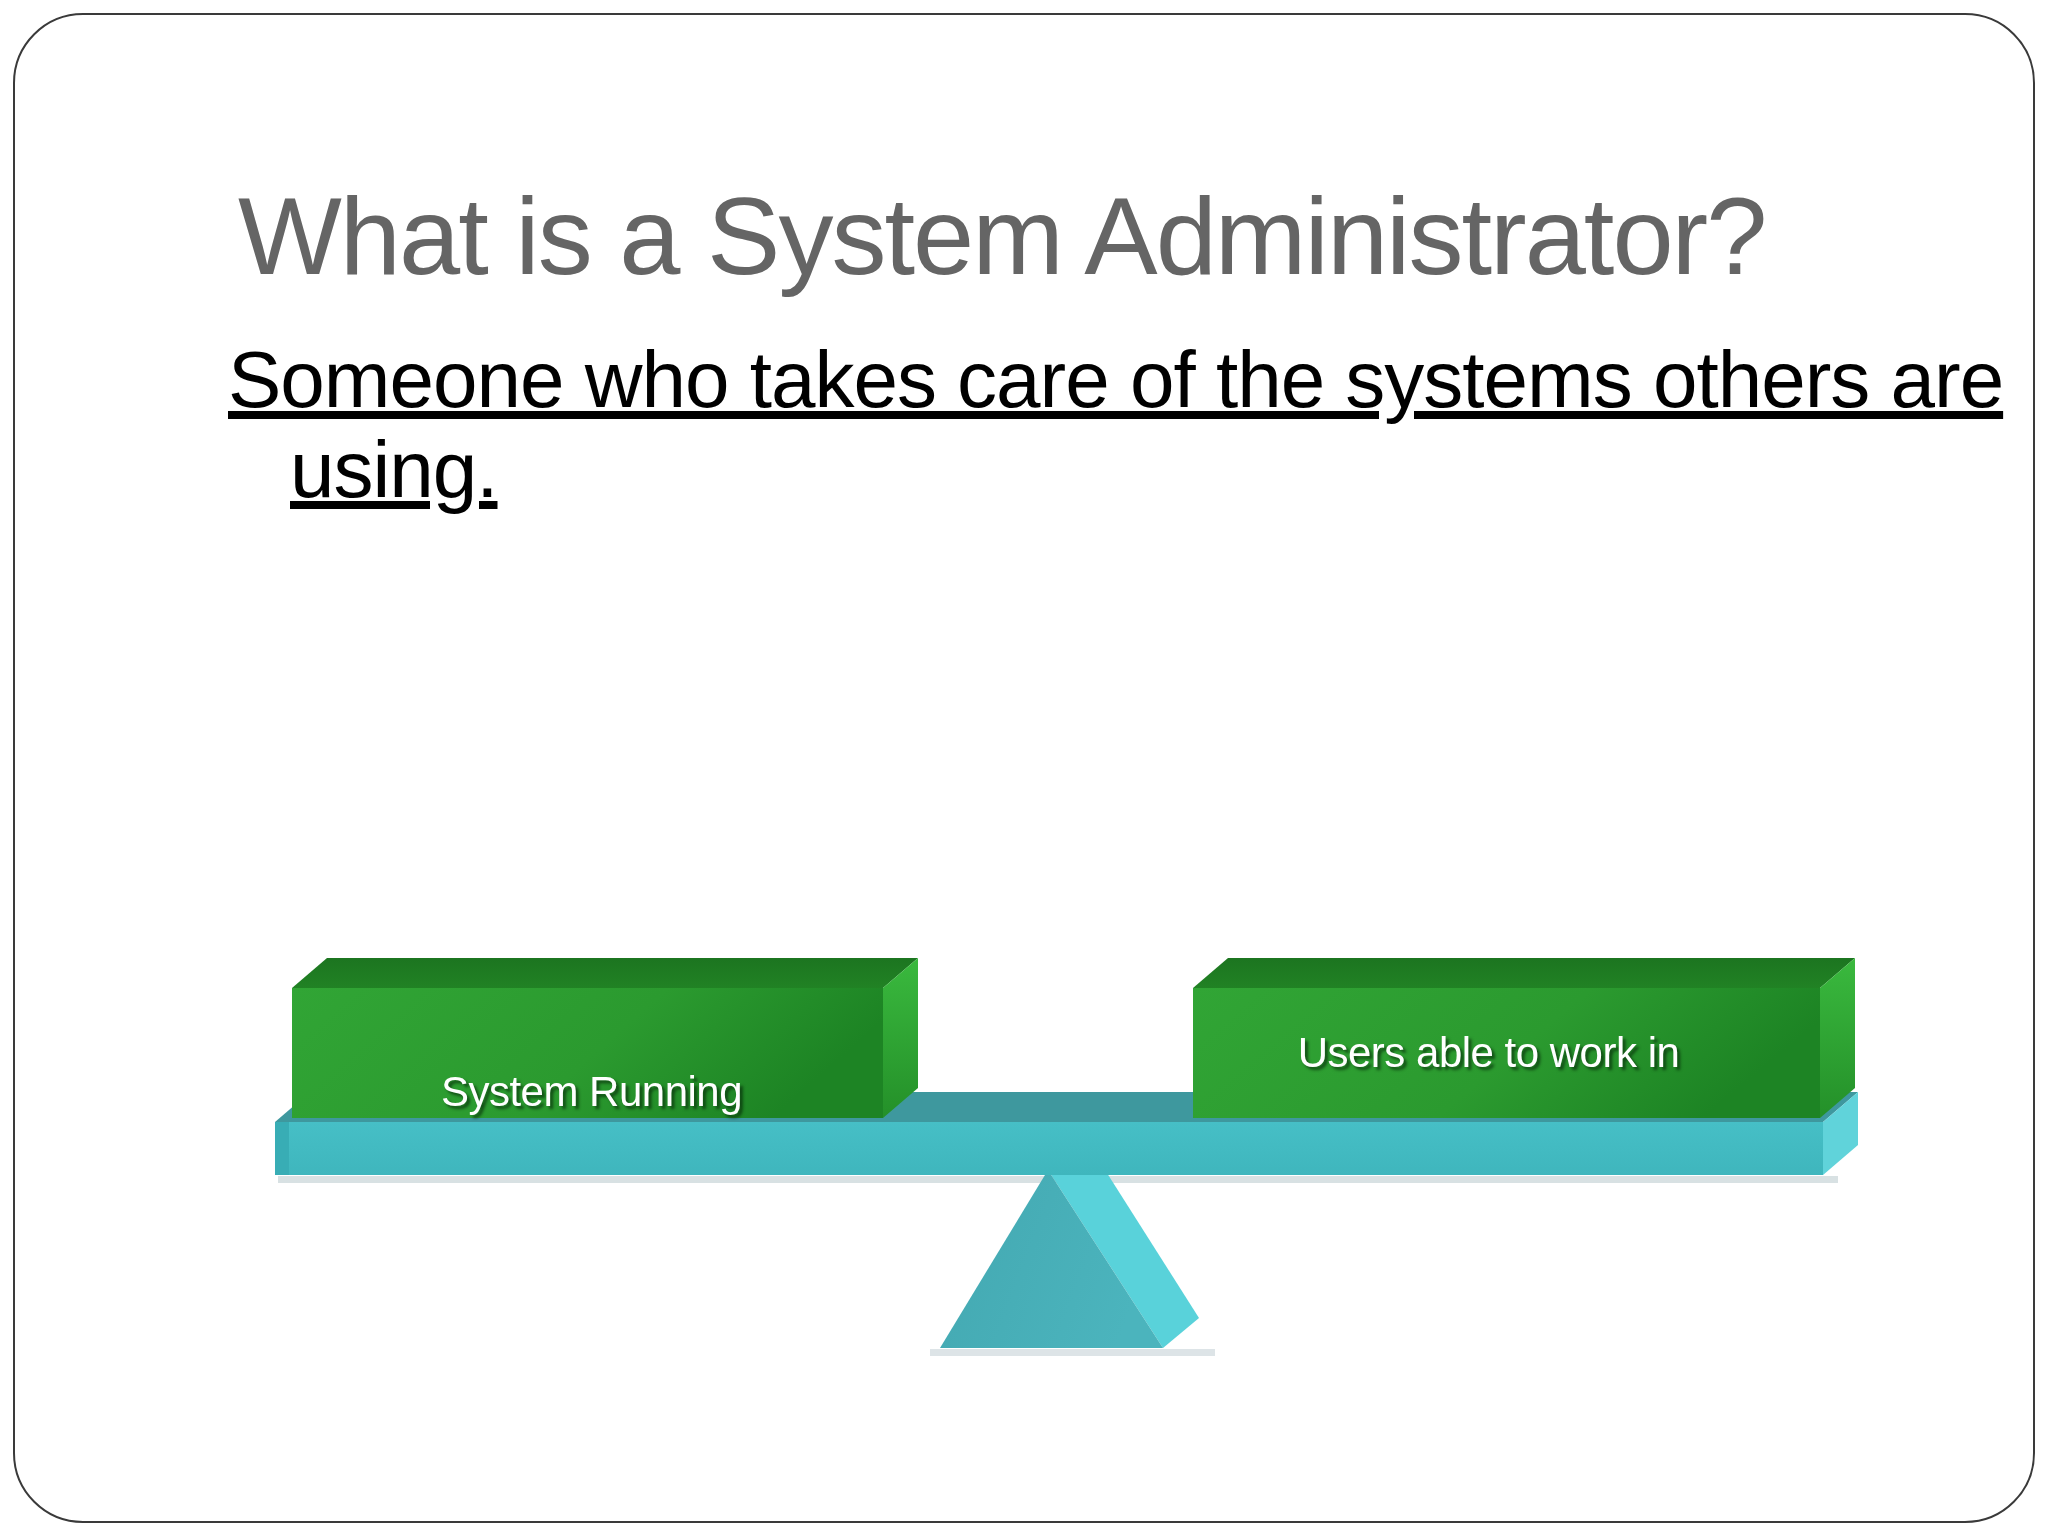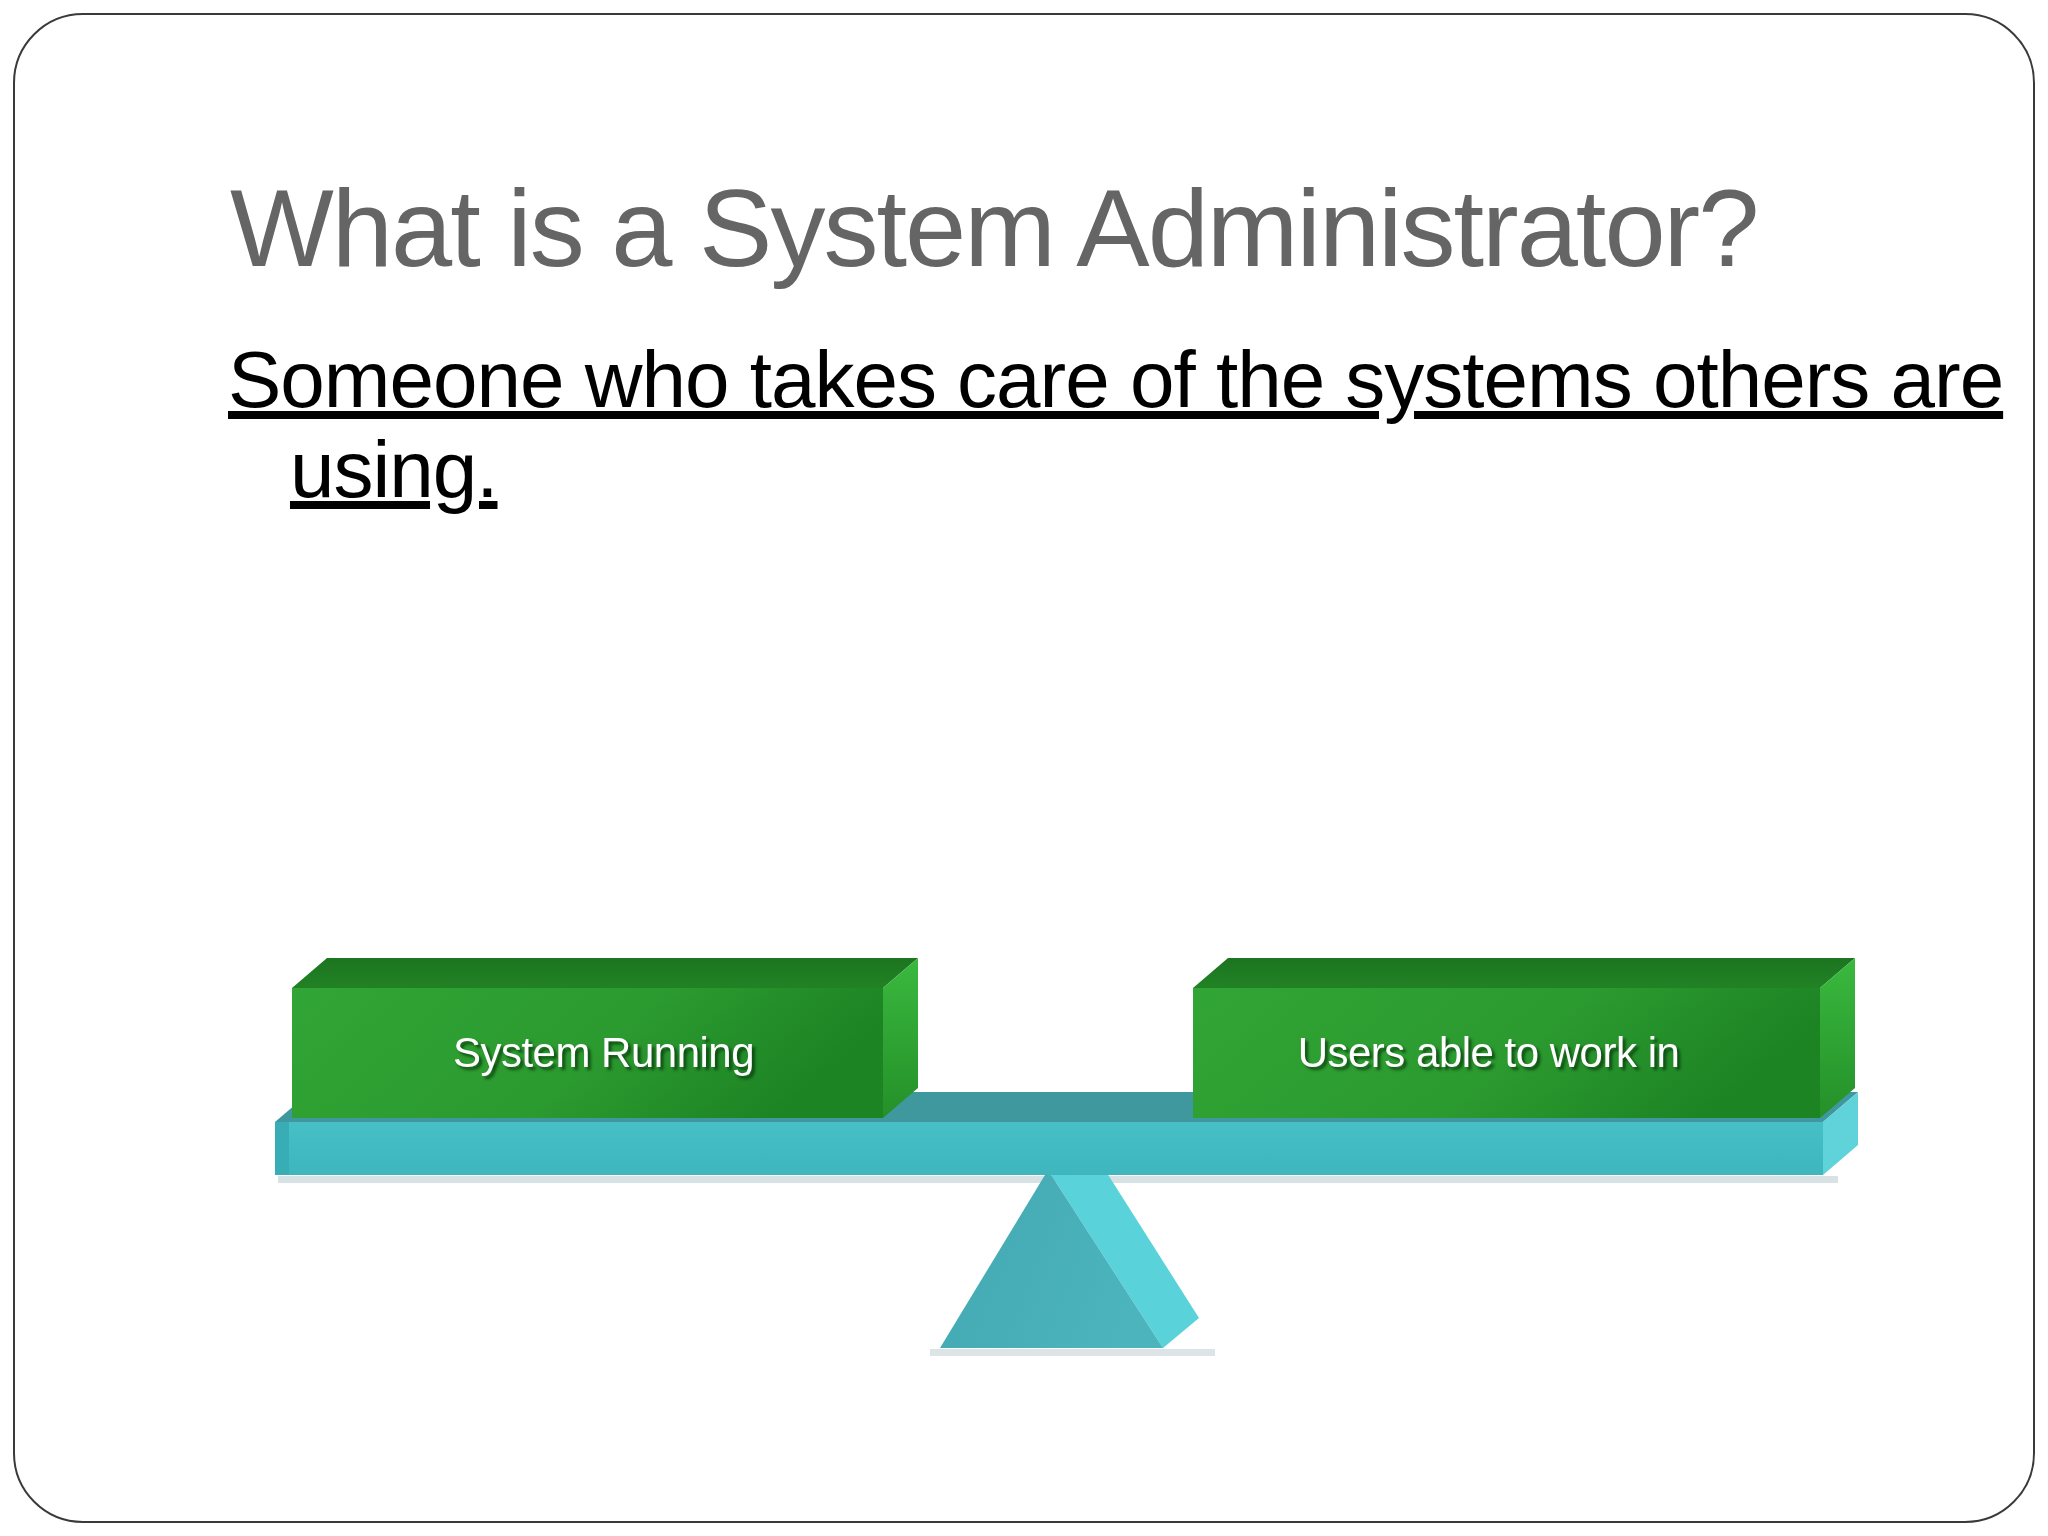--- a/index.html
+++ b/index.html
@@ -5,38 +5,38 @@
   html,body{margin:0;padding:0;background:#ffffff;}
   body{
     width:2048px;height:1536px;position:relative;overflow:hidden;
     font-family:"Liberation Sans", sans-serif;
   }
   .frame{
     position:absolute;left:13px;top:13px;right:13px;bottom:13px;
     border:2px solid #3a3a3a;border-radius:70px;
   }
   .title{
-    position:absolute;left:226px;top:158px;margin:4px;
+    position:absolute;left:226px;top:158px;margin:12px;
     font-size:110px;line-height:1.2;font-weight:400;
     letter-spacing:-2px;color:#656565;white-space:nowrap;
   }
   .bodytext{
     position:absolute;left:228px;top:335px;
     font-size:80px;line-height:90px;color:#000000;letter-spacing:-1px;text-decoration:underline;
   }
   .bodytext .line2{margin-left:62px;}
   .seesaw-svg{position:absolute;left:0;top:0;}
   .weight-label{
     position:absolute;height:130px;top:988px;
     display:flex;flex-direction:column;justify-content:center;align-items:center;
     font-size:42px;line-height:52px;color:#ffffff;text-align:center;
     text-shadow:3px 3px 3px rgba(5,35,8,0.65);
     letter-spacing:-0.5px;
   }
-  .weight-label.left{left:308px;width:591px;}
+  .weight-label.left{left:296px;width:591px;justify-content:flex-end;}
   .weight-label.right{left:1193px;width:591px;}
 </style>
 </head>
 <body>
 
 <div class="frame"></div>
 
 <h1 class="title">What is a System Administrator?</h1>
 
 <div class="bodytext">

